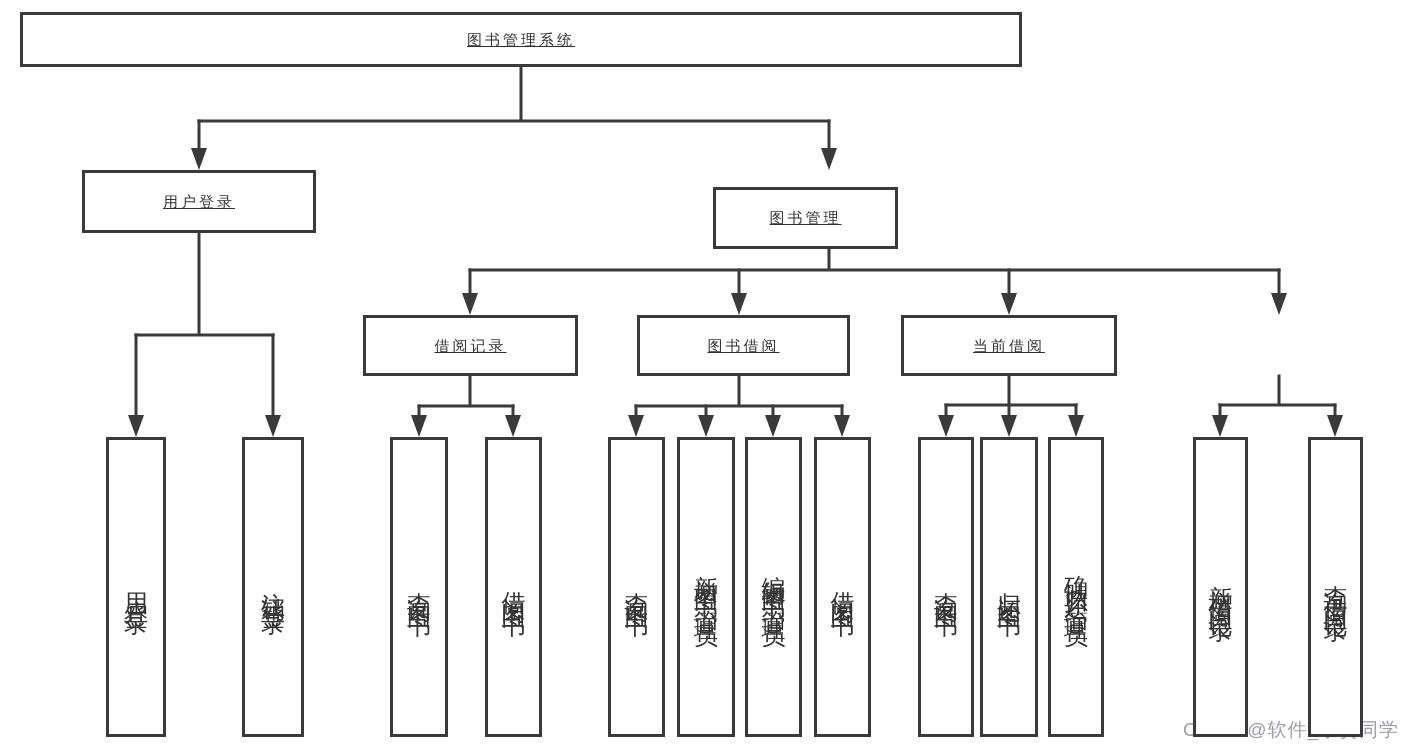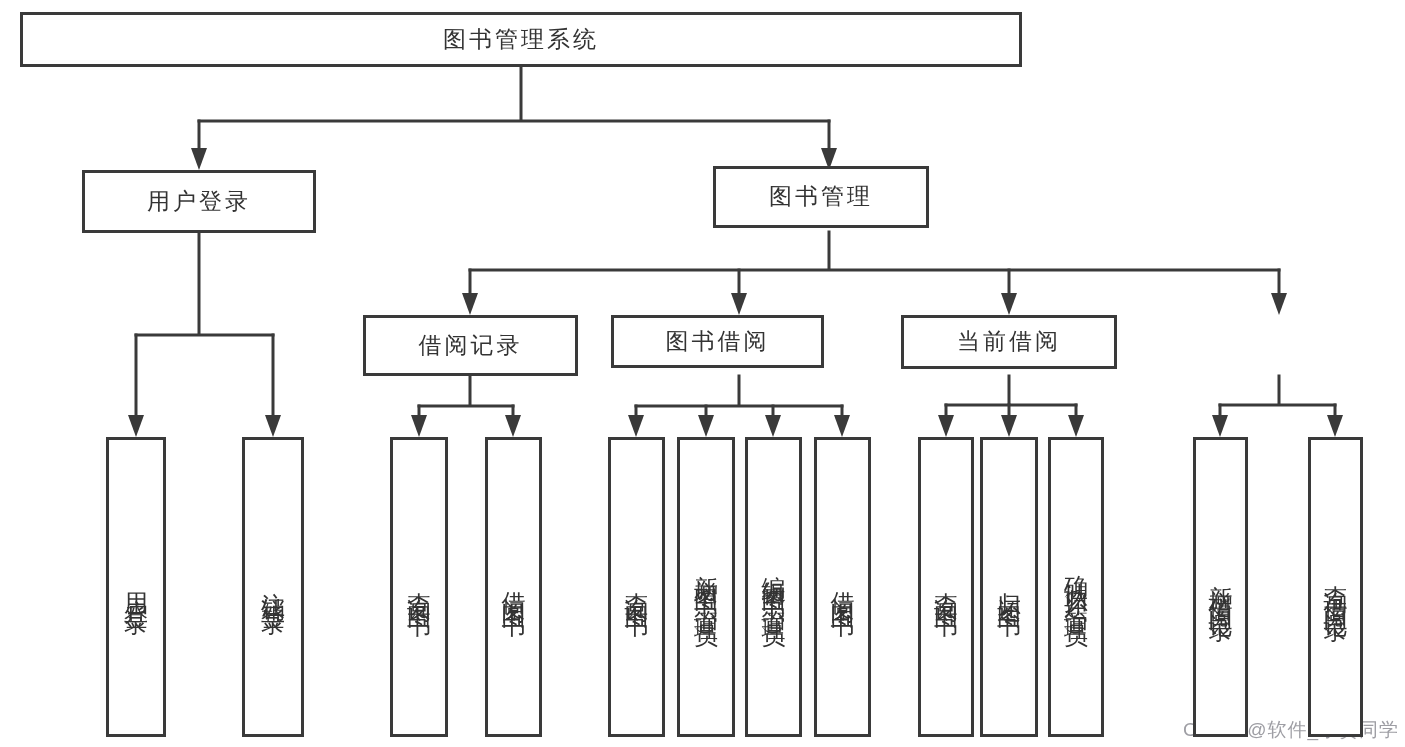--- a/index.html
+++ b/index.html
@@ -24,24 +24,25 @@
     position:absolute;
     box-sizing:border-box;
     border:3px solid var(--border);
     background:var(--fill);
     display:flex;
     align-items:center;
     justify-content:center;
     color:var(--text);
   }
   .node.h .label{
-    font-size:23px;
+    font-size:15px;
     letter-spacing:3px;
     white-space:nowrap;
     line-height:1.2;
+    text-decoration:underline;
   }
   .node.v .label{
     writing-mode:vertical-rl;
     font-size:24px;
     letter-spacing:7px;
     line-height:1;
     white-space:nowrap;
   }
   #watermark{
     position:absolute;
@@ -116,30 +117,30 @@
         <polygon points="1327,415 1343,415 1335,437" fill="#3a3a3a"></polygon>
       </g>
     </svg>
   <div id="watermark" style="color: rgb(158, 158, 164);">CSDN @软件_小贺同学</div>
 <div class="node h" style="left: 20px; top: 12px; width: 1002px; height: 55px;">
       <span class="label">图书管理系统</span>
     </div>
     <div class="node h" style="left: 82px; top: 170px; width: 234px; height: 63px;">
       <span class="label">用户登录</span>
     </div>
-    <div class="node h" style="left: 713px; top: 166px; width: 216px; height: 62px;">
+    <div class="node h" style="left: 713px; top: 187px; width: 185px; height: 62px;">
       <span class="label">图书管理</span>
     </div>
     <div class="node h" style="left: 363px; top: 315px; width: 215px; height: 61px;">
       <span class="label">借阅记录</span>
     </div>
-    <div class="node h" style="left: 611px; top: 315px; width: 213px; height: 53px;">
+    <div class="node h" style="left: 637px; top: 315px; width: 213px; height: 61px;">
       <span class="label">图书借阅</span>
     </div>
-    <div class="node h" style="left: 901px; top: 315px; width: 216px; height: 54px;">
+    <div class="node h" style="left: 901px; top: 315px; width: 216px; height: 61px;">
       <span class="label">当前借阅</span>
     </div>
     <div class="node v" style="left: 106px; top: 437px; width: 60px; height: 300px;">
       <span class="label">用户登录</span>
     </div>
     <div class="node v" style="left: 242px; top: 437px; width: 62px; height: 300px;">
       <span class="label">注销登录</span>
     </div>
     <div class="node v" style="left: 390px; top: 437px; width: 58px; height: 300px;">
       <span class="label">查询图书</span>

